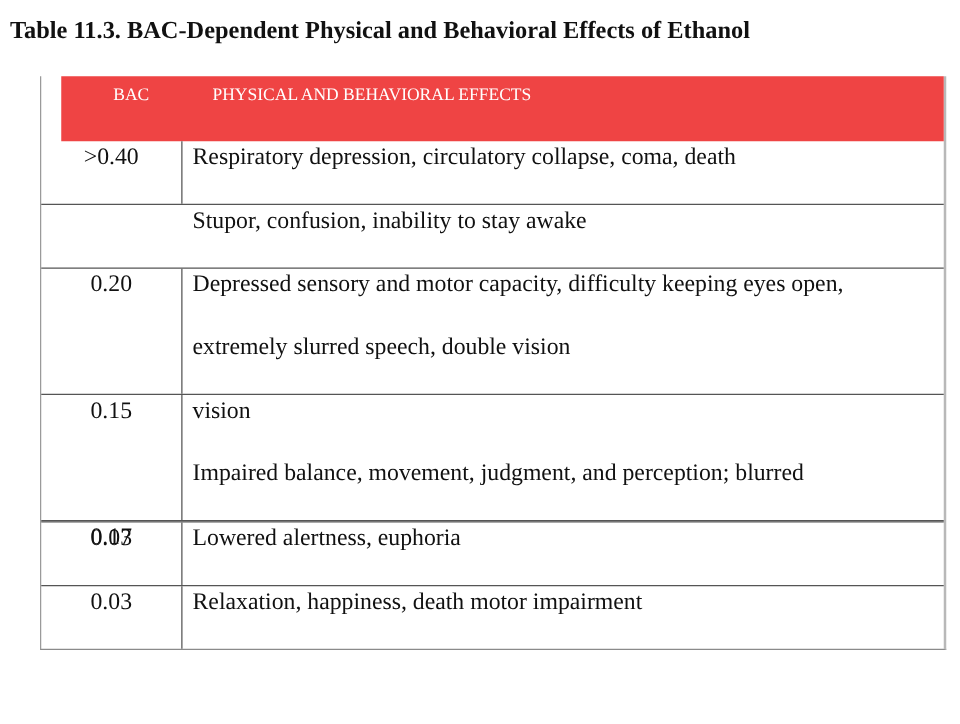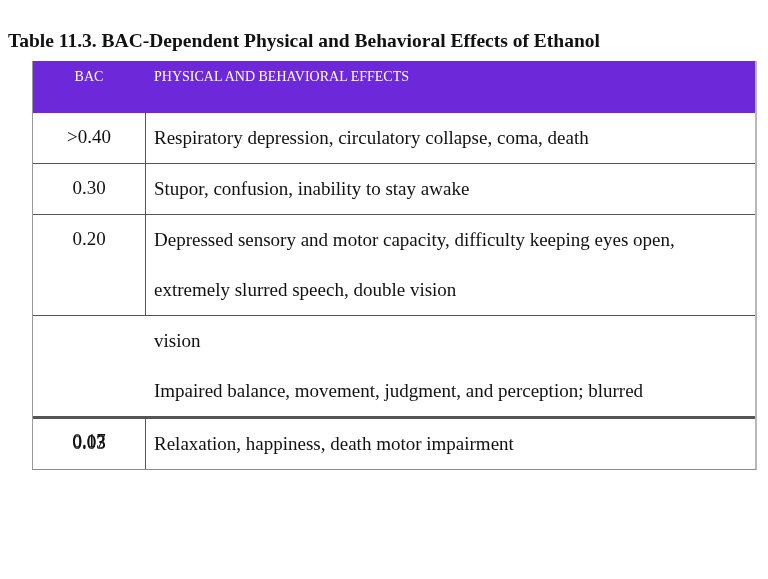--- a/index.html
+++ b/index.html
@@ -11,44 +11,45 @@
       width: 768px;
       height: 579px;
       position: relative;
       overflow: hidden;
       font-family: "Liberation Serif", "DejaVu Serif", serif;
       color: #111111;
     }
     .title {
       position: absolute;
       left: 0;
-      top: 28px;
+      top: 12px;
       width: 608px;
       text-align: center;
       font-weight: bold;
       font-size: 19.5px;
       line-height: 26px;
       letter-spacing: 0px;
     }
     .table {
       position: absolute;
       left: 32px;
       top: 61px;
       width: 725px;
       border-left: 1px solid #9a9a9a;
       border-right: 2px solid #b8b8b8;
       border-bottom: 1px solid #8a8a8a;
       box-sizing: border-box;
     }
     .thead {
       height: 52px;
-      background: #6d28d9;
+      background: #ef4444;
       color: #ffffff;
       position: relative;
       font-size: 14px;
+      margin-left: 16px;
     }
     .thead .h-bac {
       position: absolute;
       left: 0;
       width: 112px;
       top: 8px;
       text-align: center;
     }
     .thead .h-eff {
       position: absolute;
@@ -69,32 +70,32 @@
       width: 112px;
       border-right: 1px solid #555555;
       text-align: center;
       font-size: 19px;
       line-height: 50px;
       height: 100%;
     }
     .cell-bac span {
       display: block;
       line-height: 24px;
-      padding-top: 12px;
+      padding-top: 1px;
     }
     .cell-eff {
       margin-left: 113px;
       padding-left: 8px;
       font-size: 19px;
     }
     .cell-eff .line {
       display: block;
       height: 50px;
       line-height: 24px;
-      padding-top: 13px;
+      padding-top: 1px;
       box-sizing: border-box;
       white-space: nowrap;
     }
   </style>
 </head>
 <body>
 
 <div class="title">Table 11.3.  BAC-Dependent Physical and Behavioral Effects of Ethanol</div>
 
 <div class="table">
@@ -105,51 +106,54 @@
   <div class="tbody" id="tbody">
       <div class="row">
         <div class="cell-bac">
           <span>&gt;0.40</span>
         </div>
         <div class="cell-eff">
           <span class="line">Respiratory depression, circulatory collapse, coma, death</span>
         </div>
       </div>
       <div class="row">
-        <div class="cell-bac">
-          <span>0.30</span>
-        </div>
         <div class="cell-eff">
           <span class="line">Stupor, confusion, inability to stay awake</span>
         </div>
       </div>
       <div class="row">
         <div class="cell-bac">
           <span>0.20</span>
         </div>
         <div class="cell-eff">
           <span class="line">Depressed sensory and motor capacity, difficulty keeping eyes open,</span>
           <span class="line">extremely slurred speech, double vision</span>
         </div>
       </div>
       <div class="row">
+        <div class="cell-bac">
+          <span>0.15</span>
+        </div>
         <div class="cell-eff">
           <span class="line">vision</span>
           <span class="line">Impaired balance, movement, judgment, and perception; blurred</span>
         </div>
       </div>
       <div class="row">
         <div class="cell-bac">
           <span>0.17</span>
         </div>
       </div>
       <div class="row">
         <div class="cell-bac">
           <span>0.03</span>
         </div>
+        <div class="cell-eff">
+          <span class="line">Lowered alertness, euphoria</span>
+        </div>
       </div>
       <div class="row">
         <div class="cell-bac">
           <span>0.03</span>
         </div>
         <div class="cell-eff">
           <span class="line">Relaxation, happiness, death motor impairment</span>
         </div>
       </div>
     </div>

